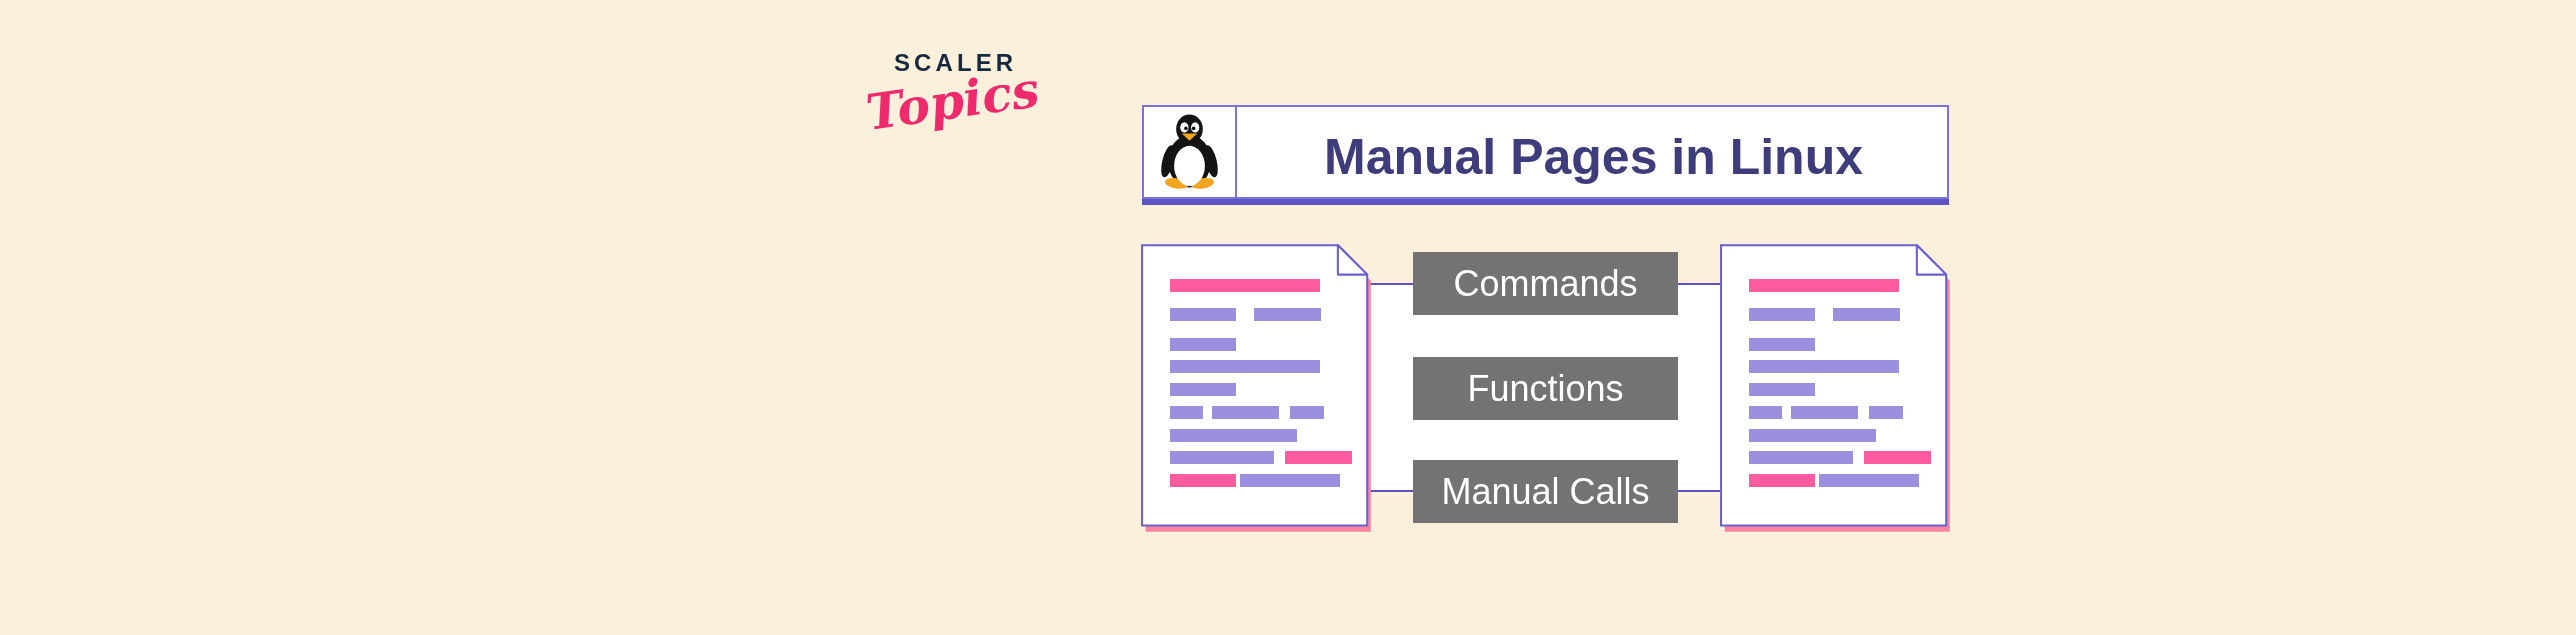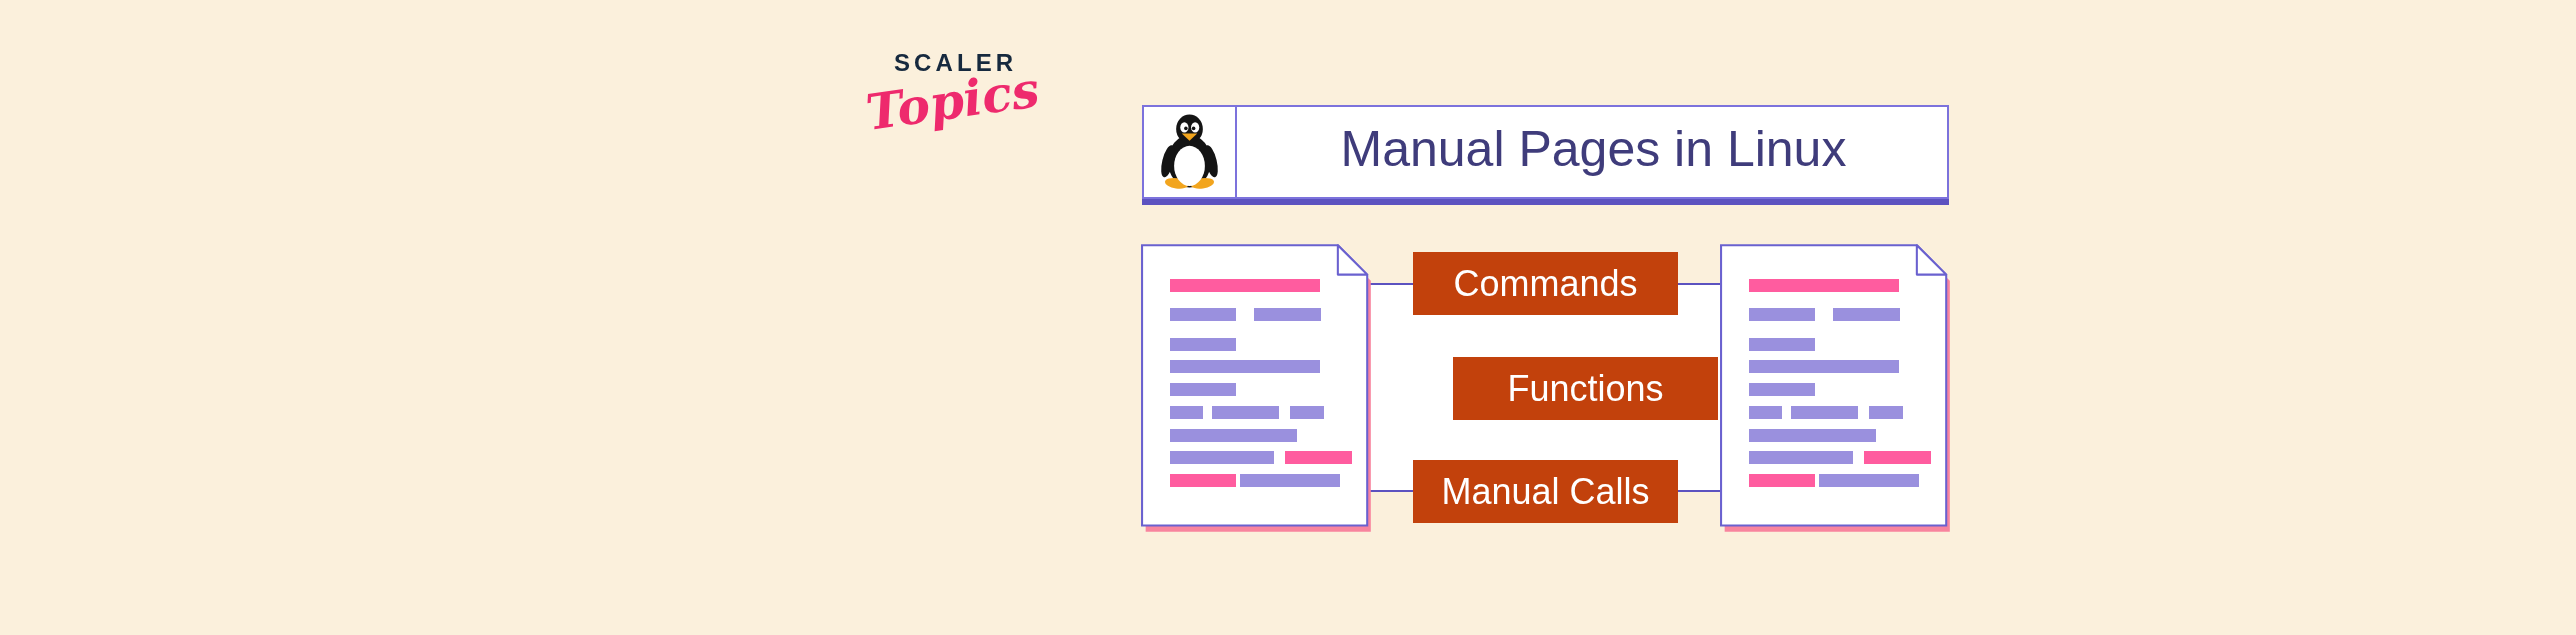--- a/index.html
+++ b/index.html
@@ -41,23 +41,23 @@
   #banner-shadow {
     left:1142px; top:198px; width:807px; height:6.7px;
     background:#5C52C0;
   }
   #banner-divider {
     left:1235px; top:107px; width:2.1px; height:90px;
     background:#7C72DC;
   }
   #tux-wrap { left:1157px; top:113px; width:65px; height:76px; }
   #banner-title {
-    left:1238px; top:102px; width:711px; height:93px;
+    left:1238px; top:110px; width:711px; height:93px;
     display:flex; align-items:center; justify-content:center;
-    font-size:50px; font-weight:normal;
+    font-size:50px; font-weight:bold;
     color:#3F3C7B;
     white-space:nowrap;
   }
 
   
   #connector-band {
     left:1367px; top:283px; width:353px; height:209px;
     background:#FFFFFF;
     border-top:2.1px solid #5C52C0;
     border-bottom:2.1px solid #5C52C0;
@@ -65,28 +65,28 @@
   }
 
   
   .doc { width:237px; height:292px; }
   .doc svg.page-svg { position:absolute; left:0; top:0; }
   .doc .bar { position:absolute; }
 
   
   .pill {
     left:1413px; width:265px; height:63px;
-    background:#c2410c;
+    background:#737373;
     color:#FFFFFF;
     display:flex; align-items:center; justify-content:center;
     font-size:36px;
     white-space:nowrap;
   }
   #pill-commands { top:252px; }
-  #pill-functions { top:357px;margin-left:40px; }
+  #pill-functions { top:357px; }
   #pill-system-calls { top:460px; }
 </style>
 </head>
 <body style="background: rgb(251, 240, 220);">
 
 <div class="abs" id="logo-brand">SCALER</div>
 <div class="abs" id="logo-script">Topics</div>
 
 <div class="abs" id="connector-band"></div>
 

